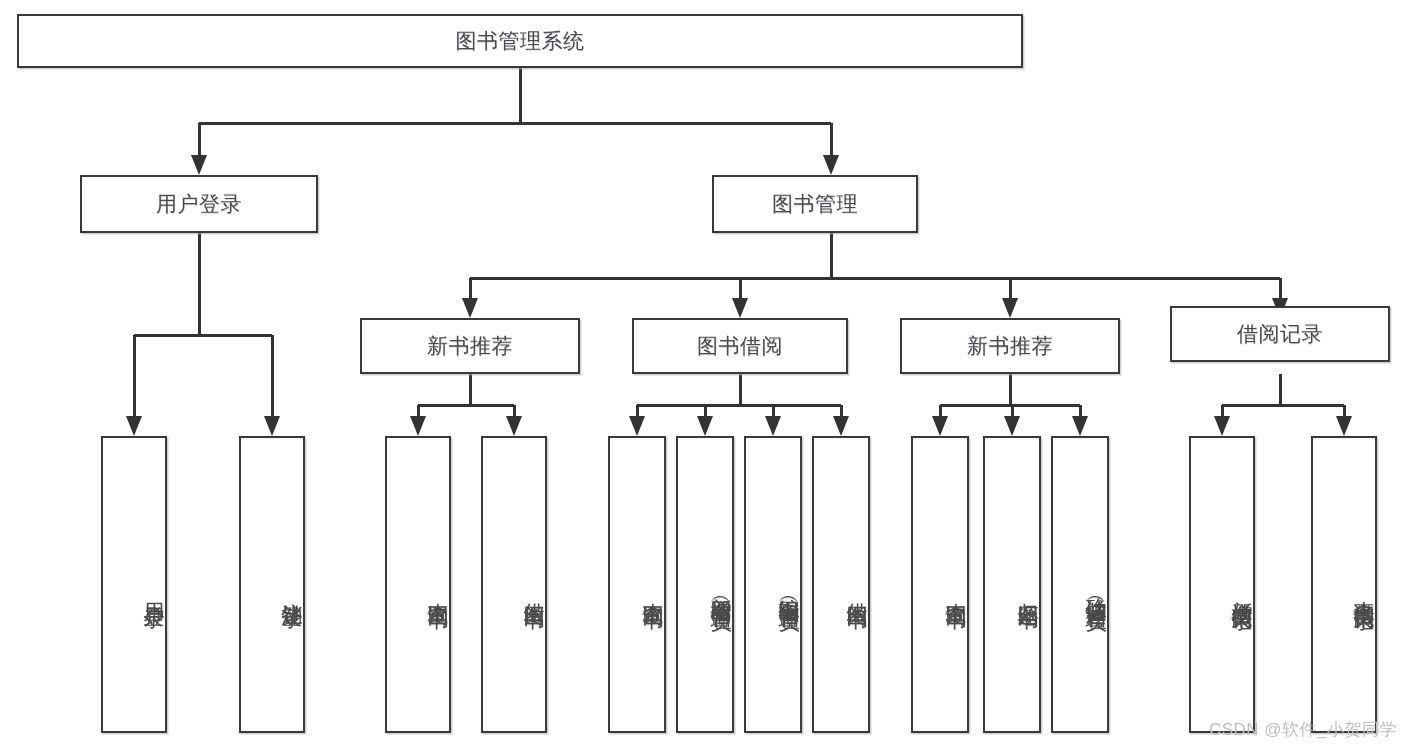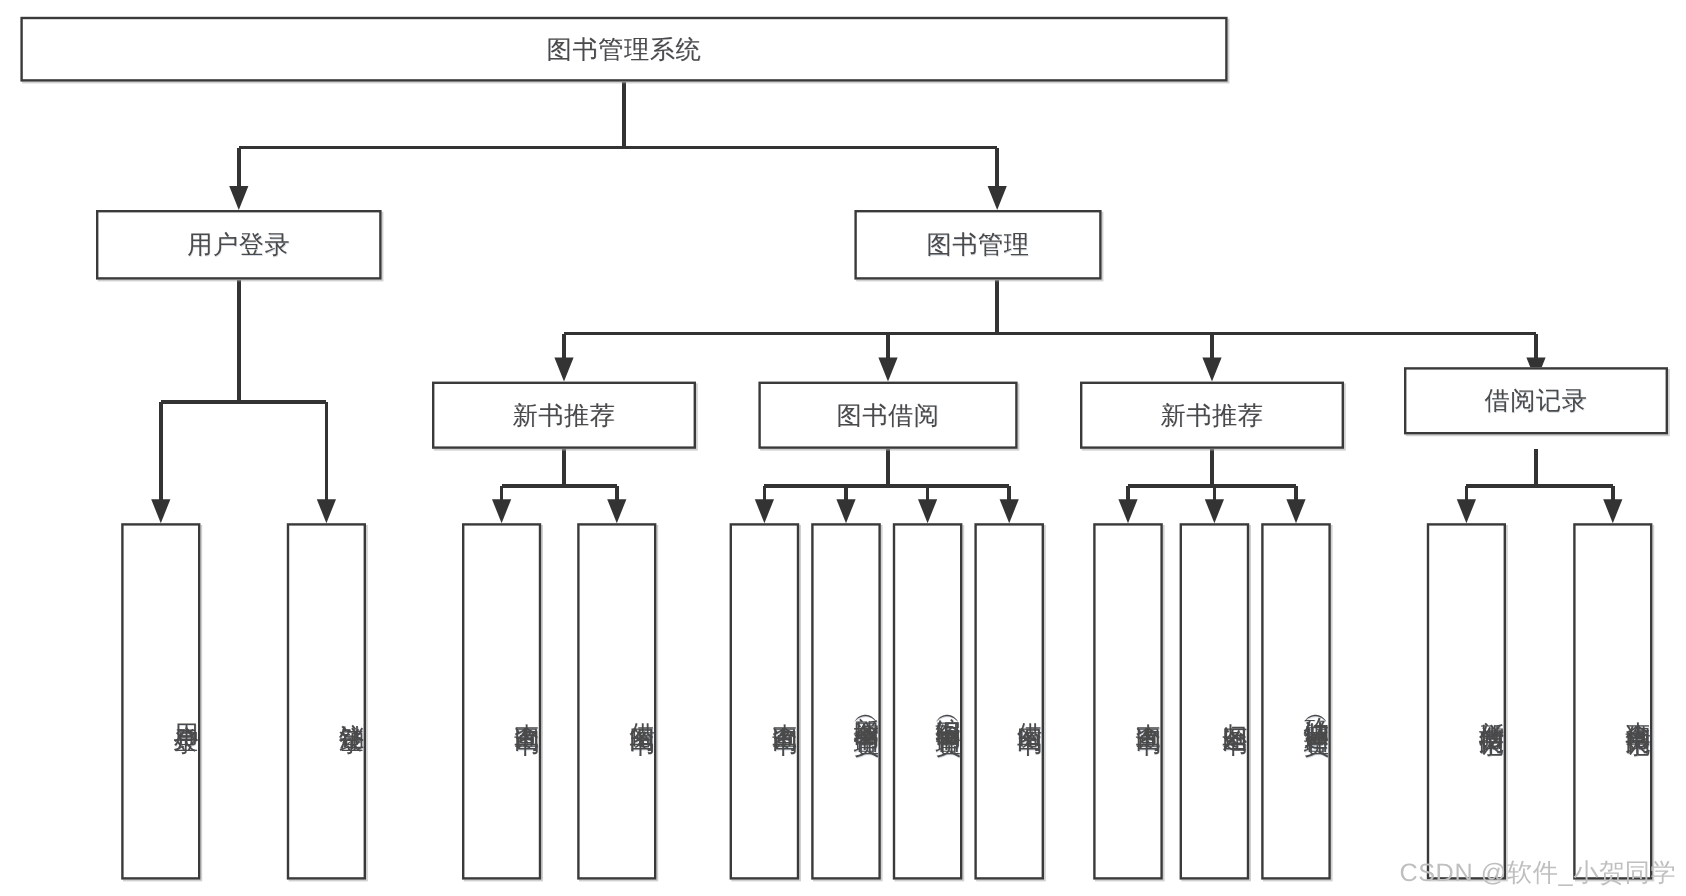--- a/index.html
+++ b/index.html
@@ -35,21 +35,21 @@
     font-size:21px;
     letter-spacing:2px;
     line-height:1;
     white-space:nowrap;
   }
   #wires{position:absolute;left:0;top:0;width:1405px;height:747px;pointer-events:none;}
   #watermark{
     position:absolute;
     right:8px;bottom:6px;
     color:#bfbfbf;
-    font-size:21px;
+    font-size:17px;
     letter-spacing:0.5px;
     white-space:nowrap;
   }
 </style>
 </head>
 <body>
 
 <div id="diagram-root">
   <svg id="wires" viewBox="0 0 1405 747" xmlns="http://www.w3.org/2000/svg">
       <line x1="520" y1="68" x2="520" y2="123" stroke="#333333" stroke-width="3" shape-rendering="crispEdges"></line>

